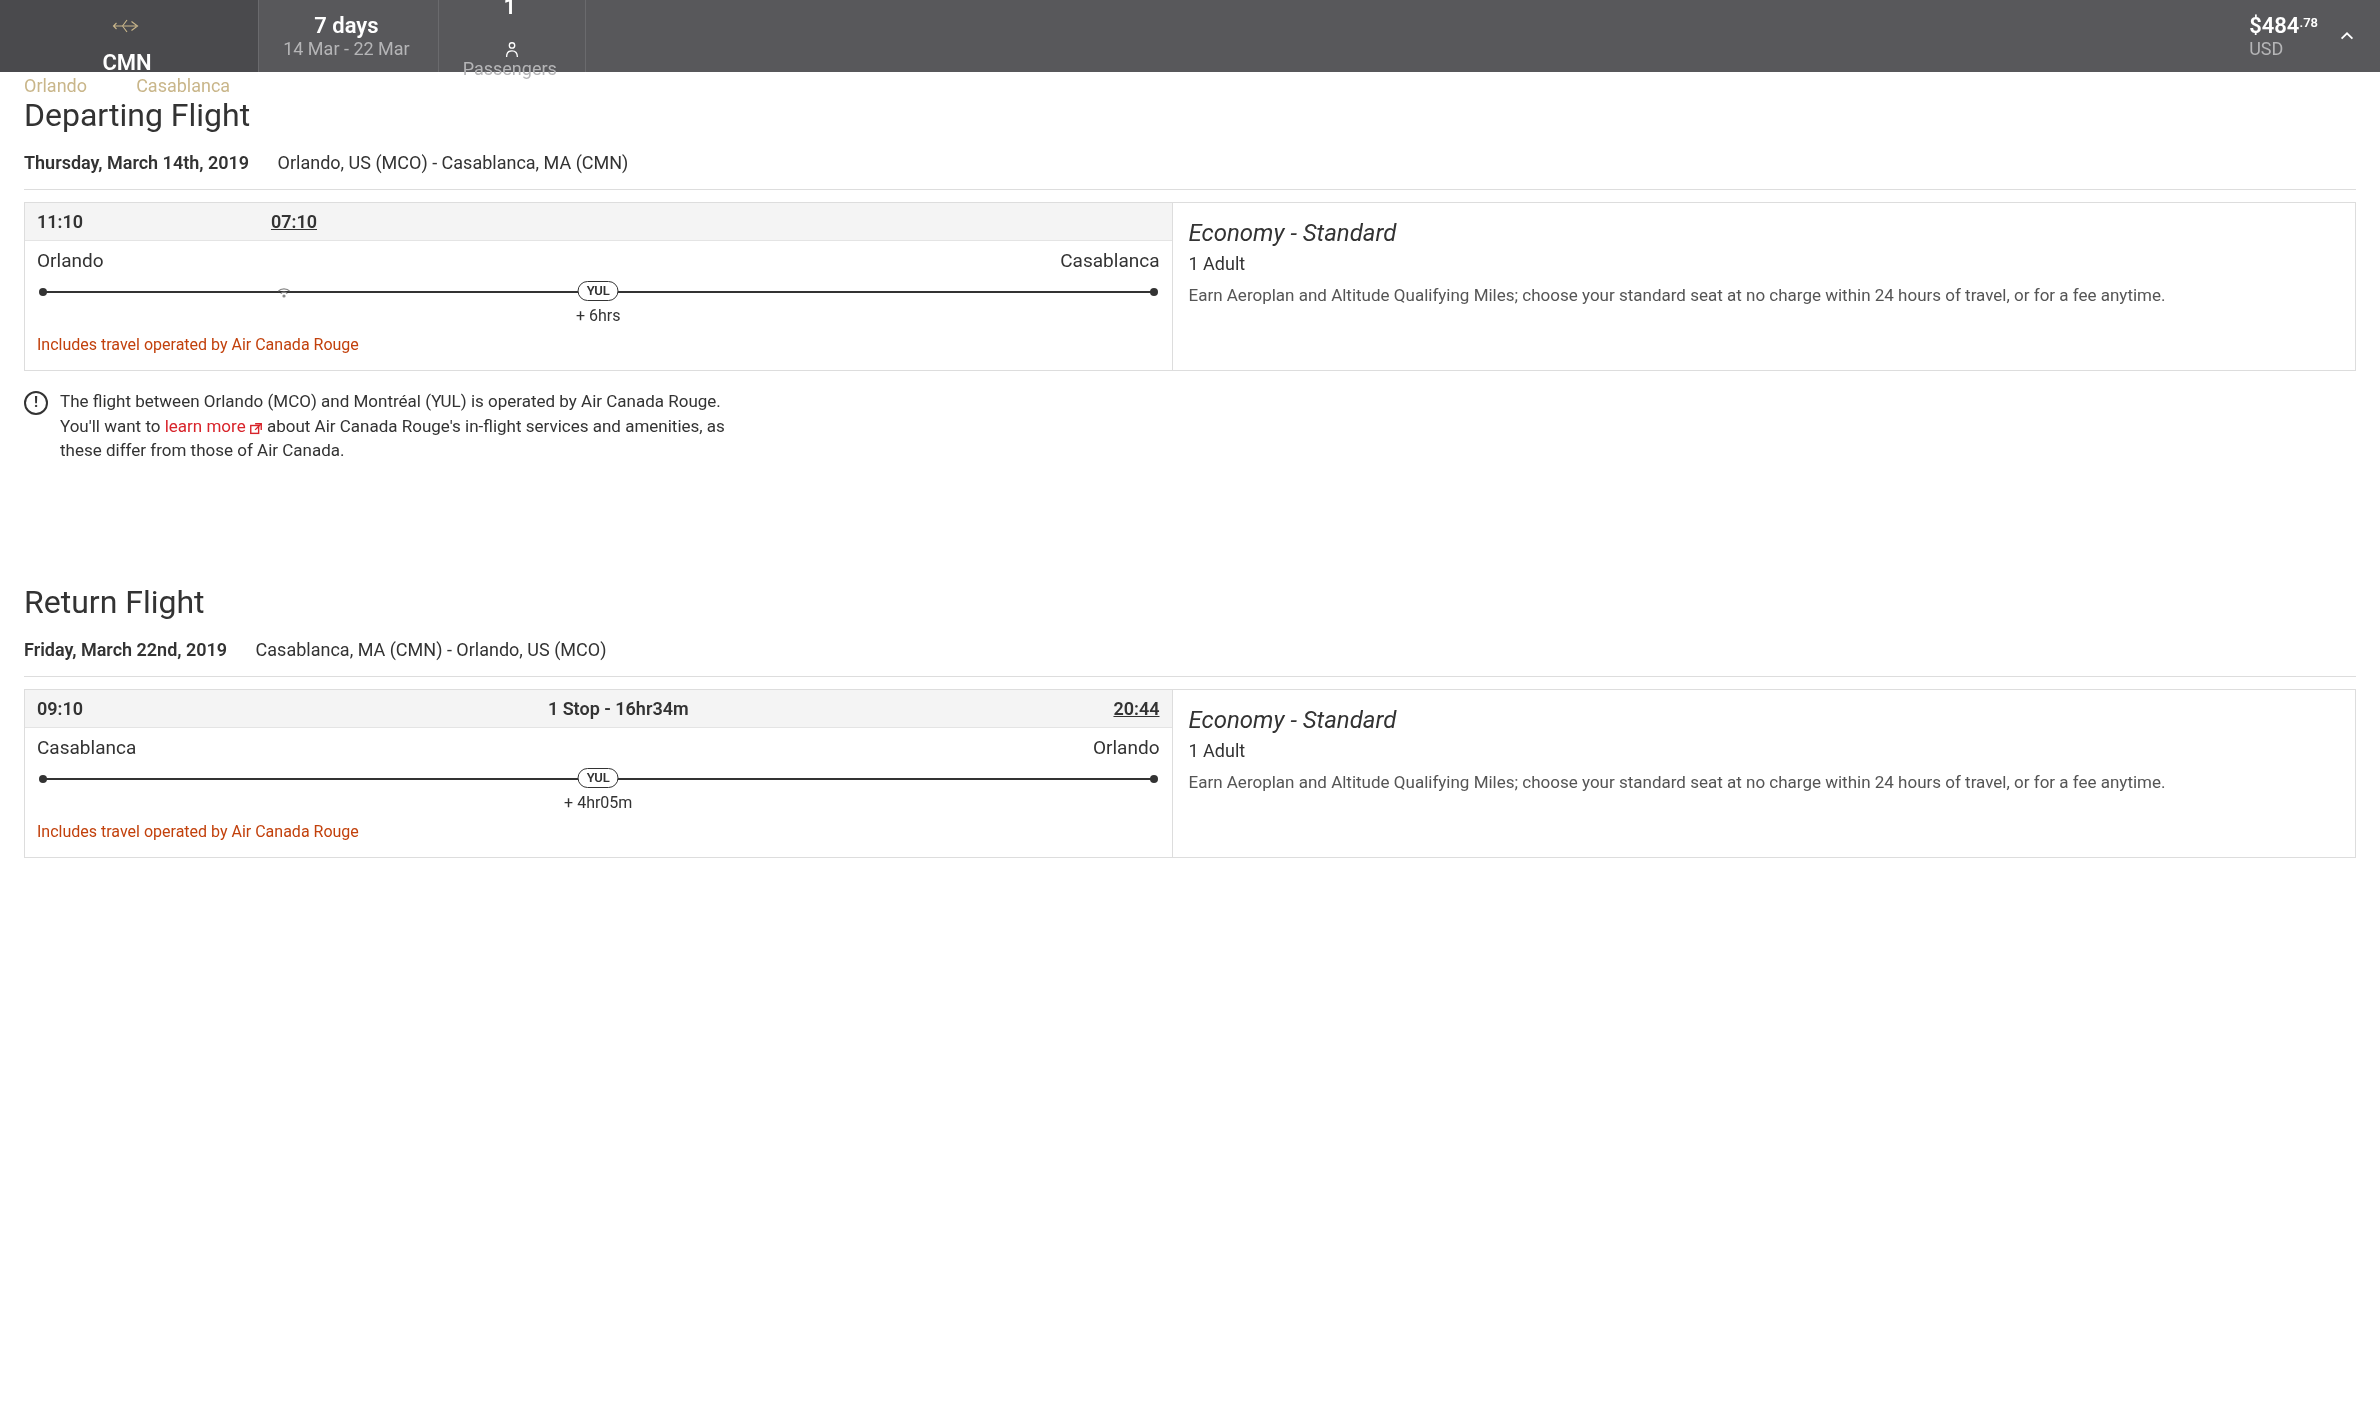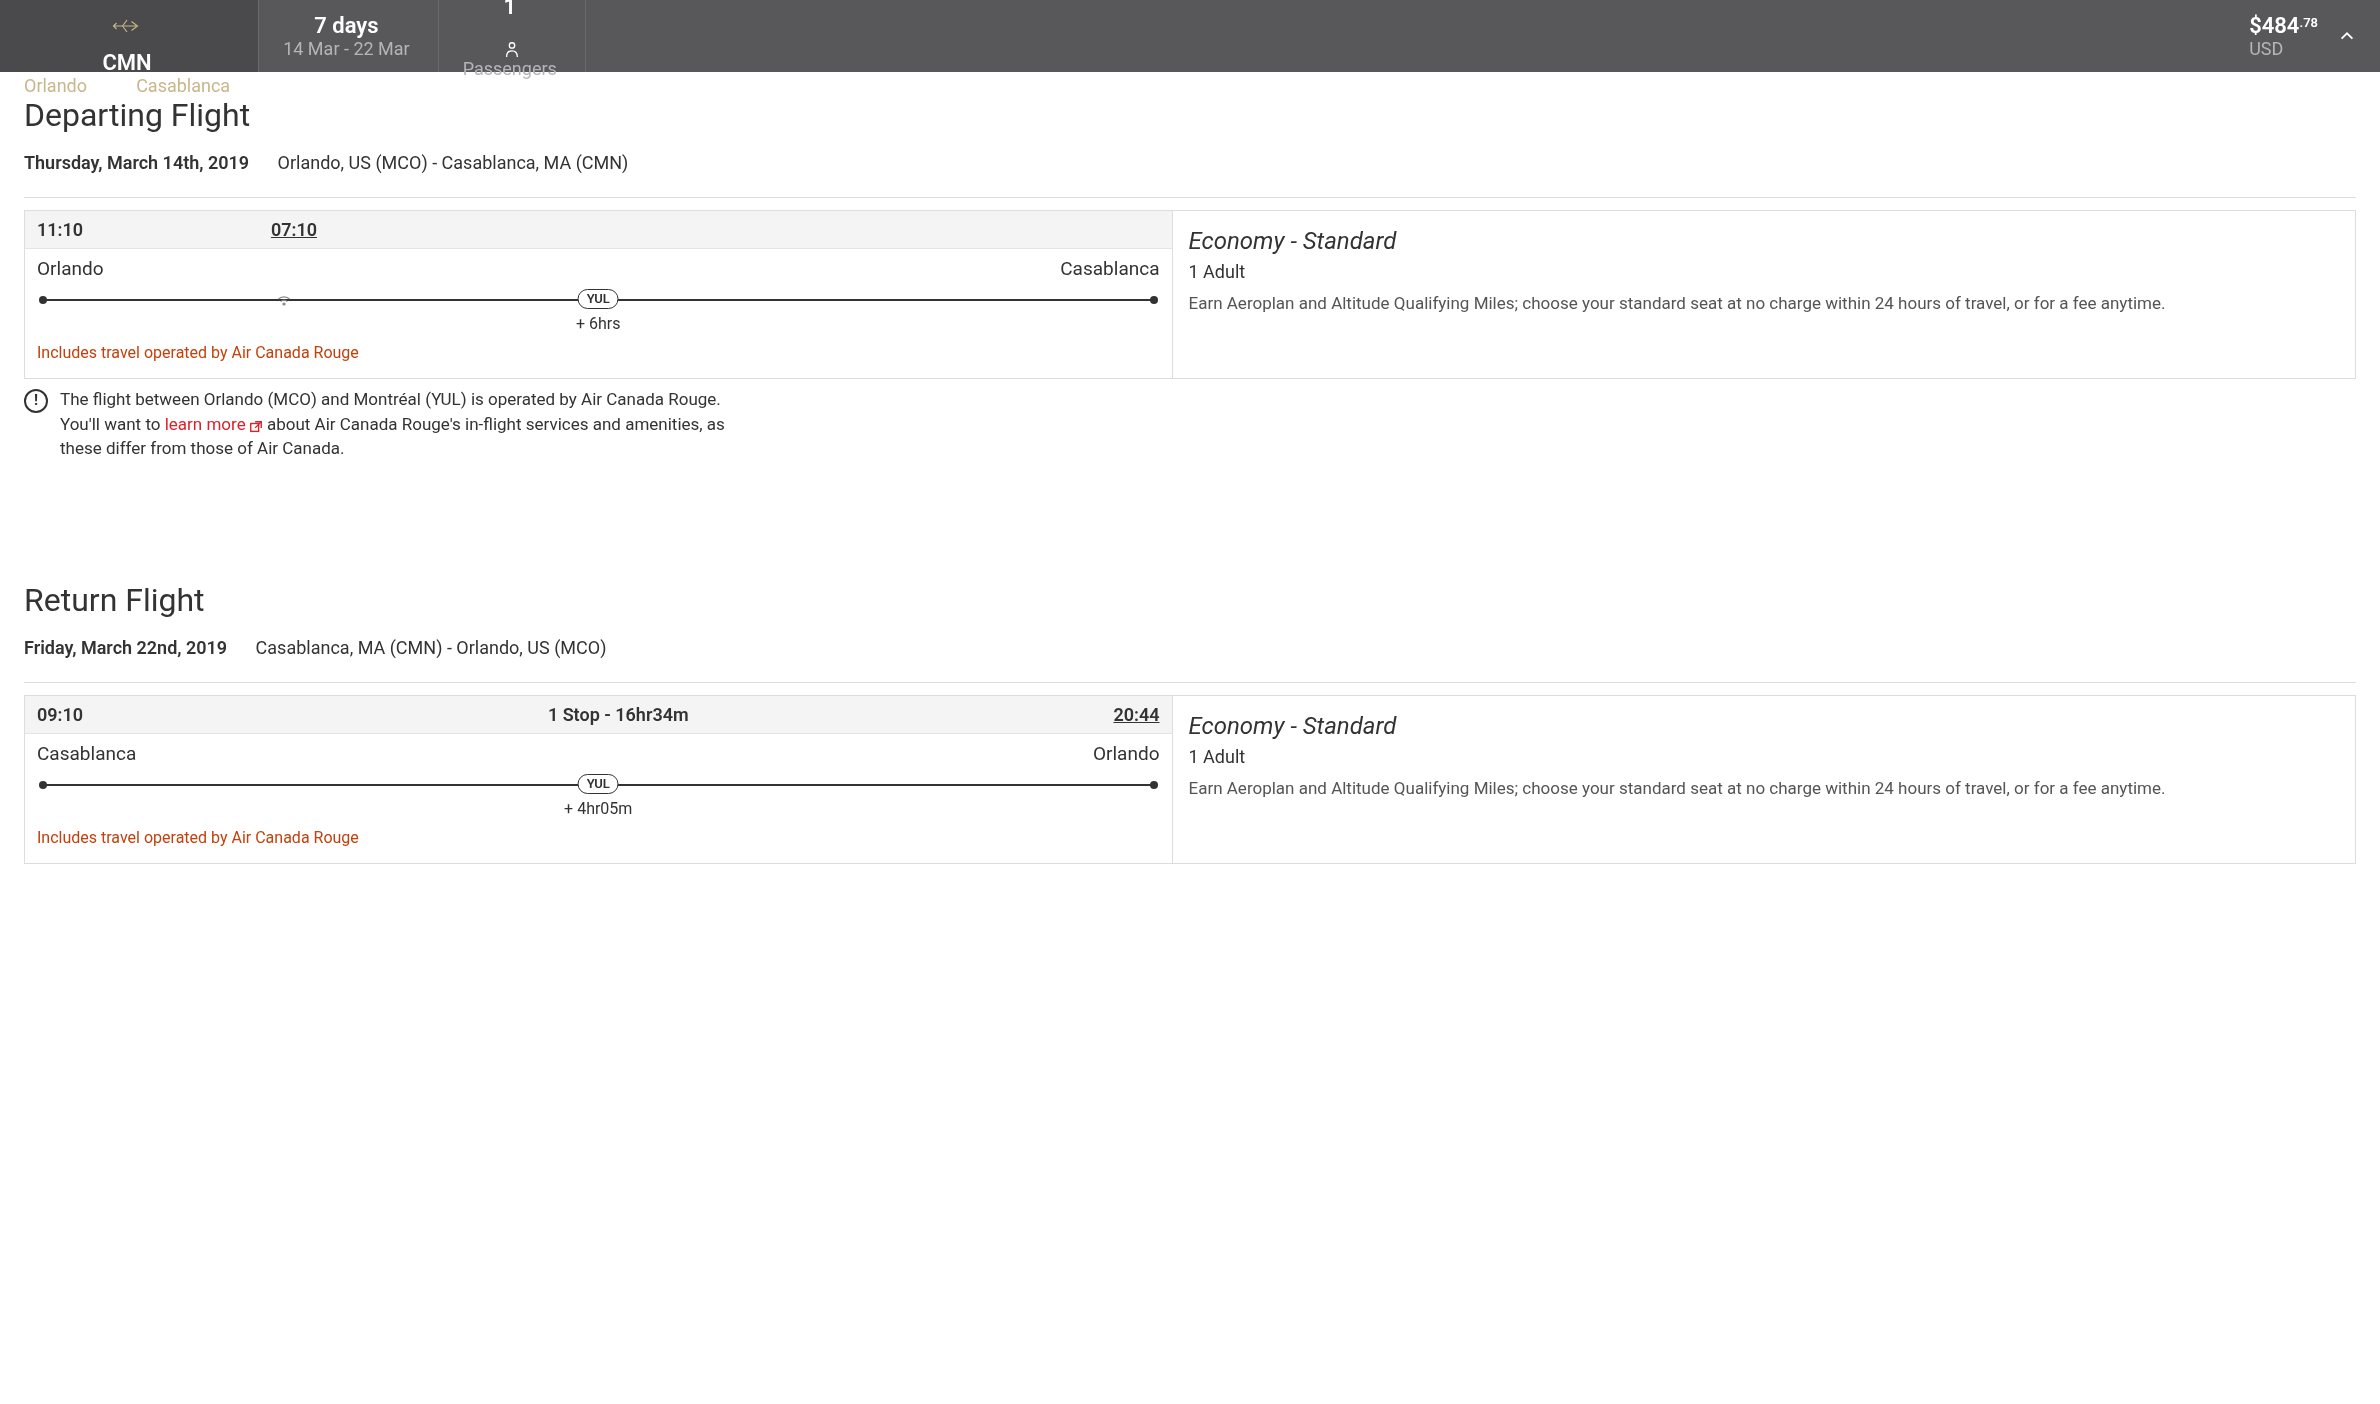--- a/index.html
+++ b/index.html
@@ -21,25 +21,25 @@
 .plane-icon { width: 30px; height: 20px; }
 .person-icon { width: 18px; height: 18px; display:inline-block; vertical-align: text-bottom; margin-left:4px;}
 .header-cell.active .bottom-line { color: #c9b68a; }
 .header-cell.active .top-line { color: #fff; }
 .header-cell.route .top-line span.code { color: #fff; }
 .header-cell.route.active .bottom-line { color: #c9b68a; }
 
 
 .content { padding: 12px 24px 40px 24px; }
 h1.section-title { font-size: 32px; font-weight: 400; color: #333; margin: 12px 0 18px 0; }
-.section-subhead { font-size: 18px; color: #333; border-bottom: 1px solid #ddd; padding-bottom: 24px; margin-bottom: 12px; }
+.section-subhead { font-size: 18px; color: #333; border-bottom: 1px solid #ddd; padding-bottom: 16px; margin-bottom: 12px; }
 .section-subhead .date { font-weight: 600; margin-right: 24px; }
 
 
-.flight-card { border: 1px solid #ddd; display: flex; margin-bottom: 8px; }
+.flight-card { border: 1px solid #ddd; display: flex; margin-bottom: 18px; }
 .flight-left { flex: 1; border-right: 1px solid #ddd; }
 .flight-right { flex: 1; padding: 16px 20px 20px 16px; }
 .times-row { background: #f4f4f4; border-bottom: 1px solid #e4e4e4; display: flex; padding: 8px 12px; font-size: 18px; color: #333; }
 .times-row .dep { font-weight: 600; width: 160px; }
 .times-row .mid { flex: 1; text-align: center; font-weight: 600; }
 .times-row .arr { font-weight: 600; width: 120px; text-align: right; text-decoration: underline; }
 .cities-row { display: flex; padding: 8px 12px 4px 12px; font-size: 19px; color: #333; }
 .cities-row .c1 { flex:1; }
 .cities-row .c2 { flex:1; text-align:right; }
 

